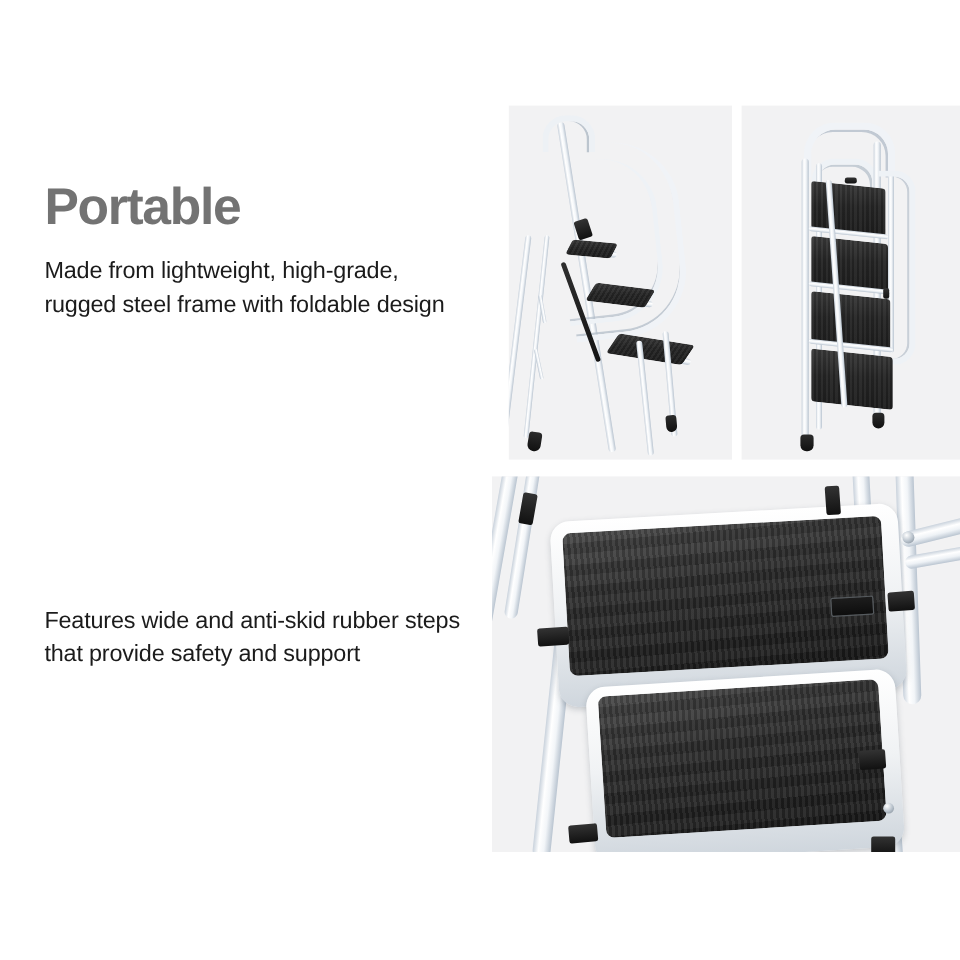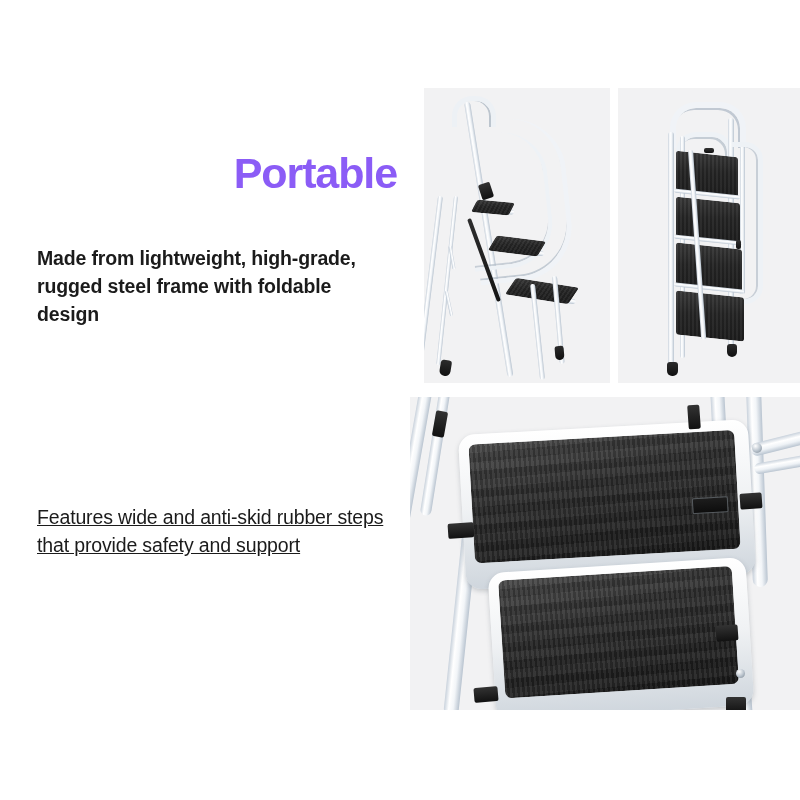--- a/index.html
+++ b/index.html
@@ -40,36 +40,35 @@
   .feature-block.block-1 { top: 152px; }
   .feature-block.block-2 { top: 478px; }
 
   .feature-heading {
     margin: 0;
     font-family: "Liberation Sans", sans-serif;
     font-weight: 700;
     font-size: 43px;
     line-height: 1.02;
     letter-spacing: -1.1px;
-    color: #8b5cf6;
+    color: #737373;
     white-space: nowrap;
-    text-align: right;
   }
 
   .feature-body {
     margin: 0;
     font-family: "Liberation Sans", sans-serif;
     font-weight: 400;
     font-size: 19.5px;
     line-height: 1.45;
     letter-spacing: -0.15px;
     color: #1b1b1b;
   }
-  .block-1 .feature-body { margin-top: 48px; font-weight: bold; }
-  .block-2 .feature-body { margin-top: 25px; text-decoration: underline; }
+  .block-1 .feature-body { margin-top: 16px; }
+  .block-2 .feature-body { margin-top: 25px; }
 
   
   .photo {
     position: absolute;
     background: #f2f2f3;
     overflow: hidden;
   }
   .photo-top-left  { left: 424px; top: 88px;  width: 186px; height: 295px; }
   .photo-top-right { left: 618px; top: 88px;  width: 182px; height: 295px; }
   .photo-bottom    { left: 410px; top: 397px; width: 390px; height: 313px; }

